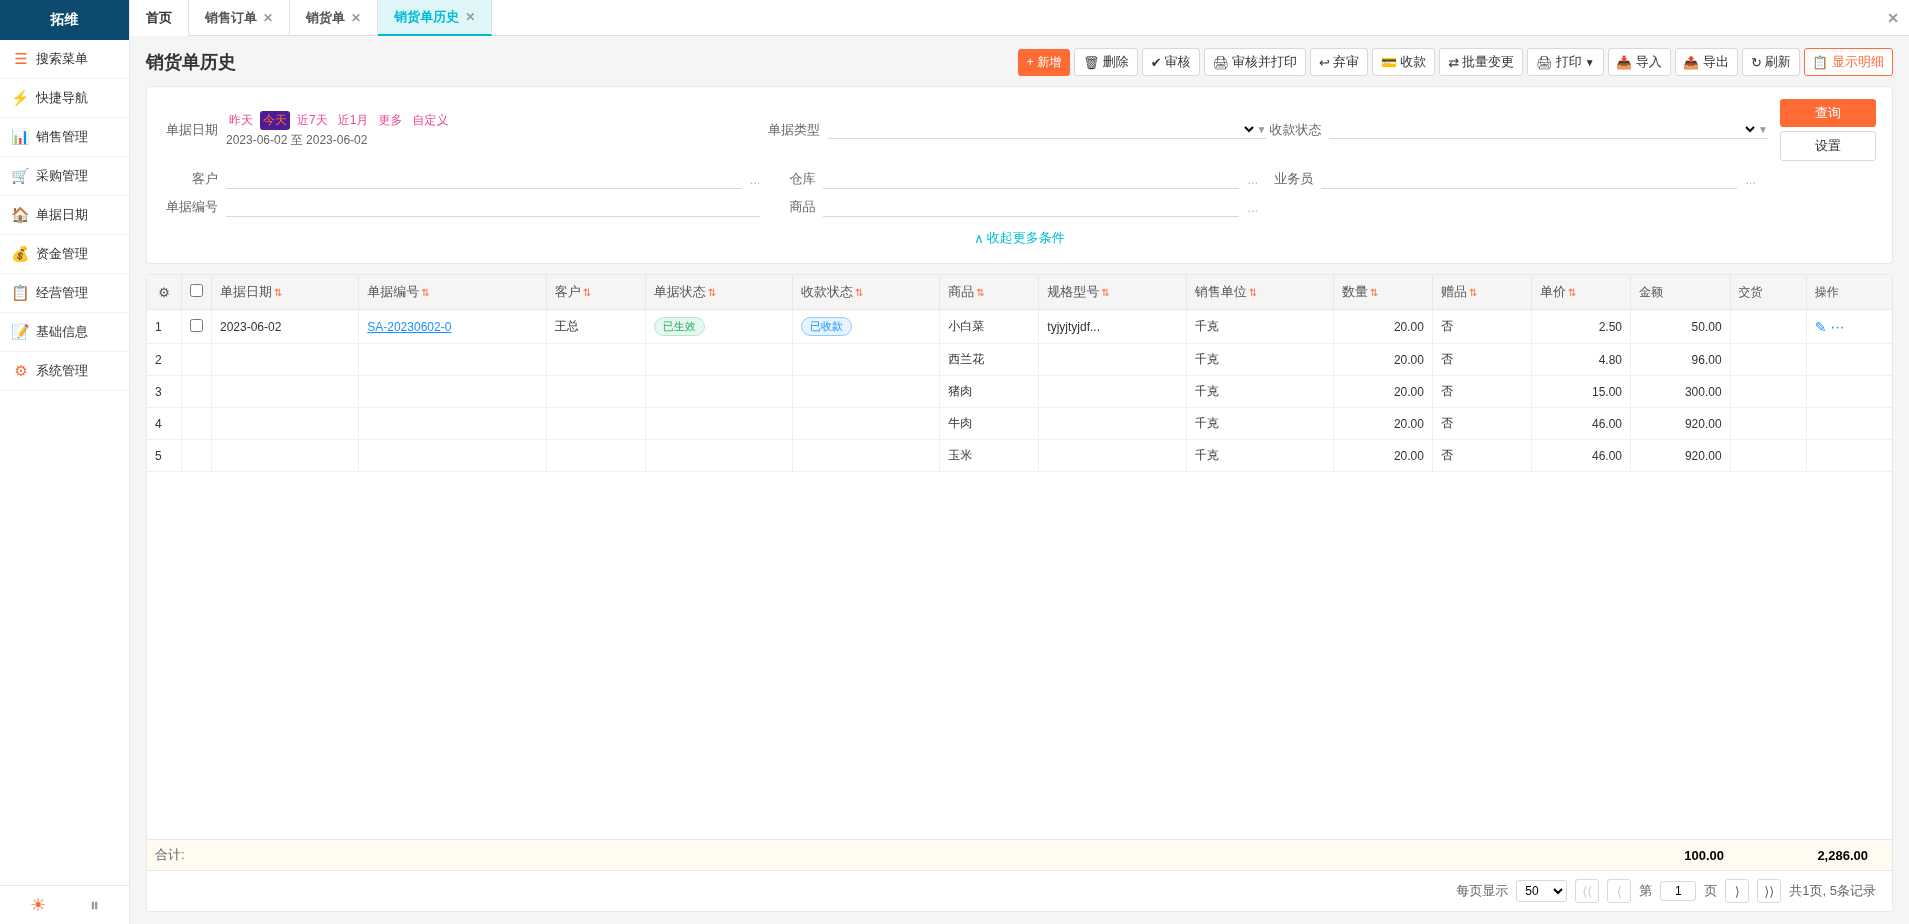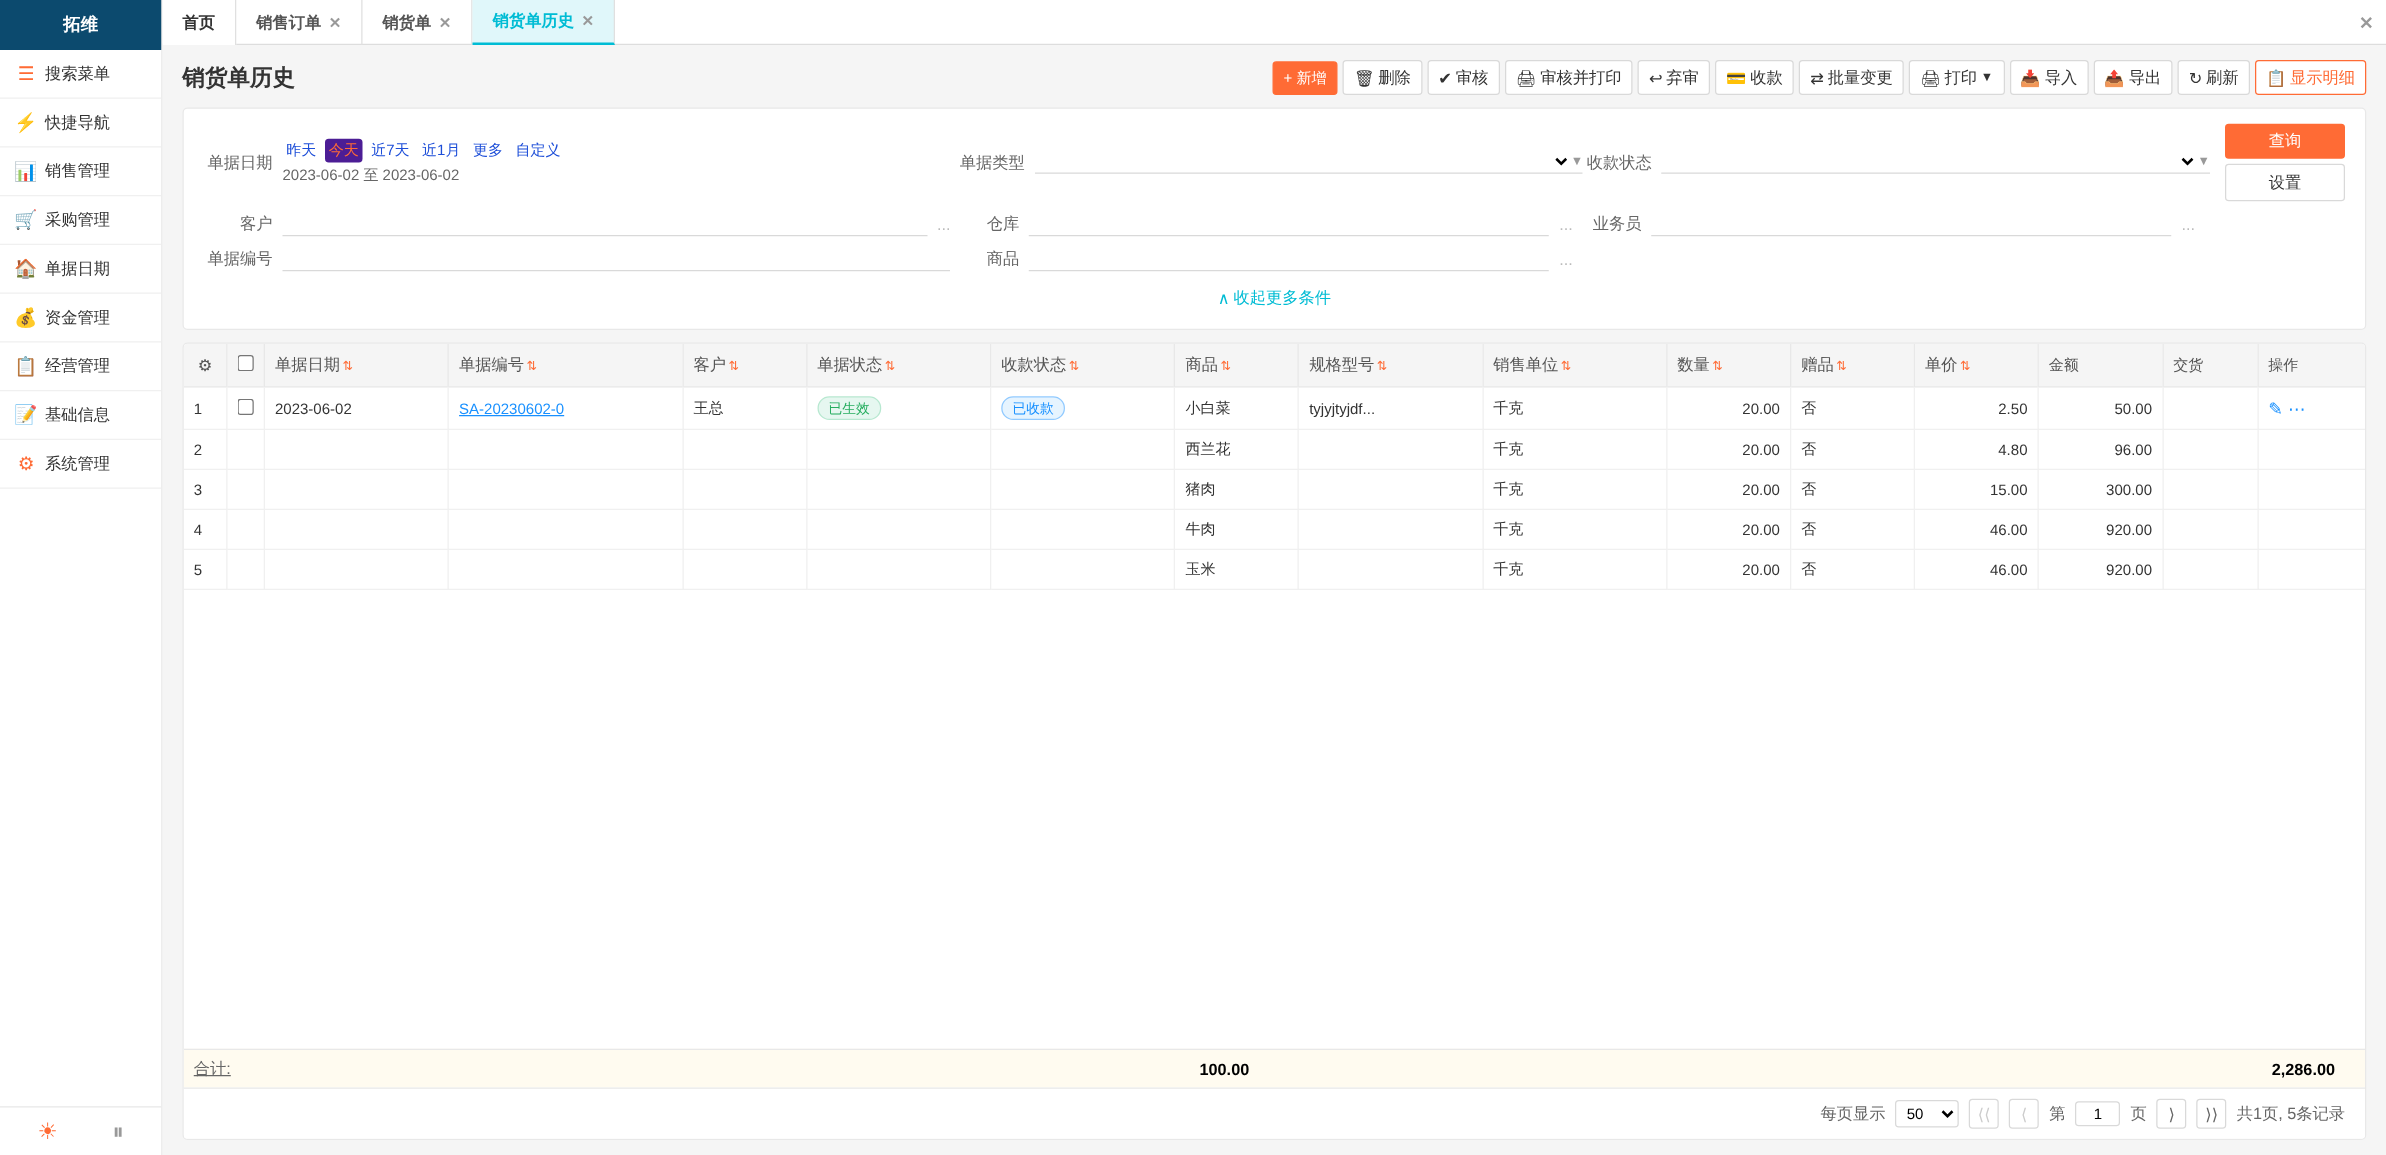--- a/index.html
+++ b/index.html
@@ -146,21 +146,21 @@
     .filter-input {
       border: none;
       border-bottom: 1px solid #d9d9d9;
       outline: none;
       padding: 2px 4px;
       font-size: 13px;
       flex: 1;
       min-width: 80px;
     }
     .date-shortcuts { display: flex; align-items: center; gap: 4px; }
-    .date-shortcut { font-size: 12px; color: #1d4ed8; cursor: pointer; padding: 1px 3px; }
+    .date-shortcut { font-size: 12px; color: #ec4899; cursor: pointer; padding: 1px 3px; }
     .date-shortcut.active { color: #ff6b35; background: #4c1d95; border-radius: 3px; text-align: center; }
     .date-range { font-size: 12px; color: #666; }
 
     .filter-select-container {
       display: flex;
       align-items: center;
       border-bottom: 1px solid #d9d9d9;
       flex: 1;
     }
     .filter-select {
@@ -257,23 +257,23 @@
 
     
     .table-footer {
       background: #fffbf0;
       border-top: 1px solid #e8e8e8;
       padding: 6px 8px;
       display: flex;
       align-items: center;
       font-size: 12px;
     }
-    .total-label { color: #666; min-width: 80px; text-decoration: underline; }
+    .total-label { color: #666; min-width: 80px; }
     .total-values { display: flex; flex: 1; }
-    .total-qty { flex: 1; text-align: center; padding-right: 40px; font-weight: bold; }
+    .total-qty { flex: 1; text-align: right; padding-right: 40px; font-weight: bold; }
     .total-amount { text-align: right; font-weight: bold; min-width: 120px; padding-right: 16px; }
 
     
     .pagination {
       display: flex;
       align-items: center;
       justify-content: flex-end;
       padding: 8px 16px;
       background: #fff;
       border-top: 1px solid #e8e8e8;

